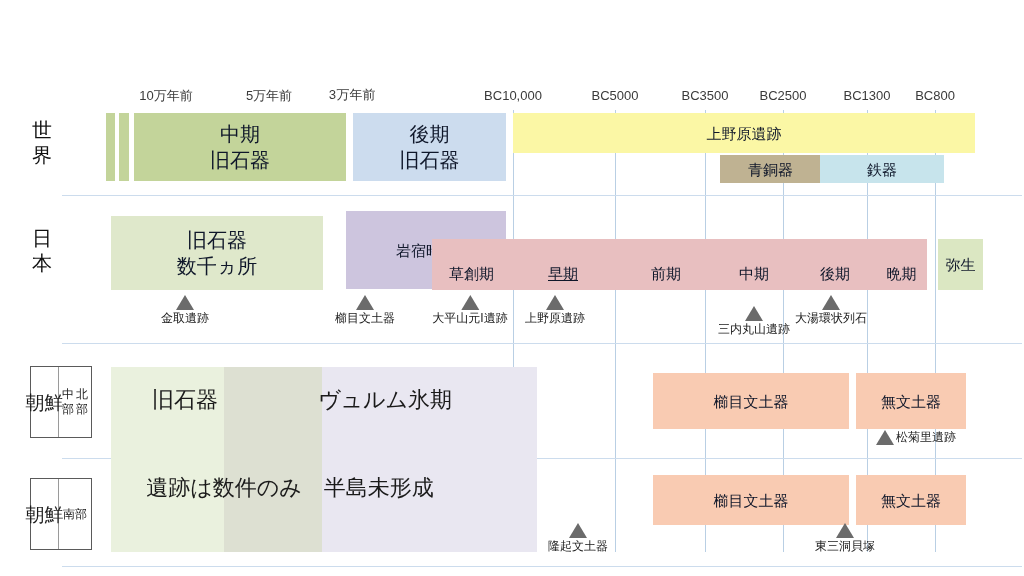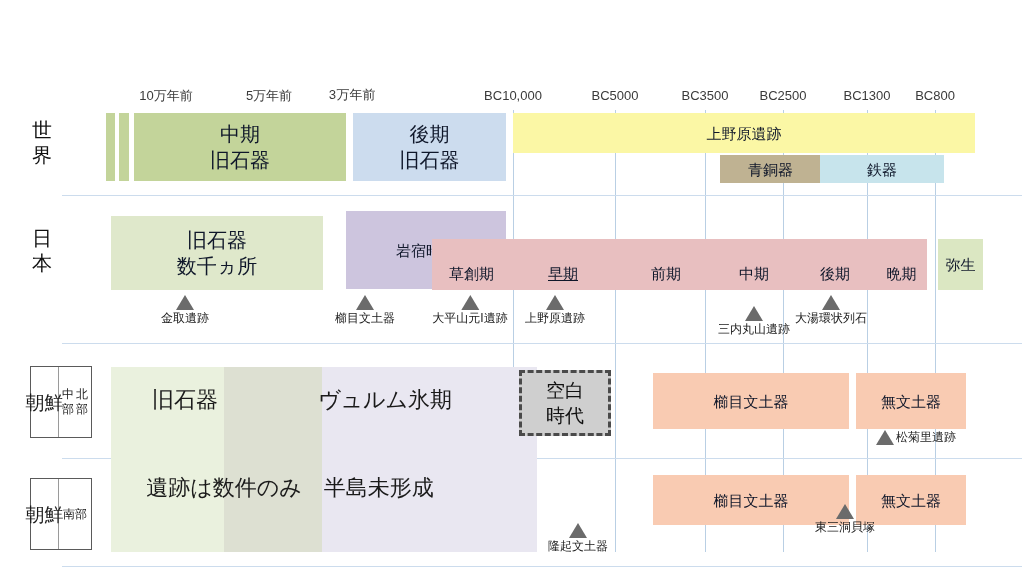--- a/index.html
+++ b/index.html
@@ -268,24 +268,20 @@
     </div>
     <div class="ksub">
       <span>中部</span>
       <span>北部</span>
     </div>
   </div>
   <div id="korea-north-texts">
       <div style="position: absolute; left: 185px; top: 400px; transform: translate(-50%, -50%); font-size: 22px; line-height: 28px; white-space: nowrap; z-index: 3;">旧石器</div>
       <div style="position: absolute; left: 385px; top: 400px; transform: translate(-50%, -50%); font-size: 22px; line-height: 28px; white-space: nowrap; z-index: 3;">ヴュルム氷期</div>
     </div>
-  <div class="dashbox" id="blank-era-box" style="left: 519px; top: 370px; width: 92px; height: 66px; z-index: 5;">
-    <div>空白</div>
-    <div>時代</div>
-  </div>
   <div id="korea-north-bars" style="position: relative; z-index: 4;">
       <div class="bar " style="left: 653px; top: 373px; width: 196px; height: 56px; background: rgb(249, 203, 178);">
         <span>櫛目文土器</span>
       </div>
       <div class="bar " style="left: 856px; top: 373px; width: 110px; height: 56px; background: rgb(249, 203, 178);">
         <span>無文土器</span>
       </div>
     </div>
   <div id="korea-north-markers">
       <div class="marker inline" style="left: 916px; top: 430px; transform: translateX(-50%); z-index: 6;">
@@ -312,19 +308,19 @@
       </div>
       <div class="bar " style="left: 856px; top: 475px; width: 110px; height: 50px; background: rgb(249, 203, 178);">
         <span>無文土器</span>
       </div>
     </div>
   <div id="korea-south-markers">
       <div class="marker" style="left: 578px; top: 523px; transform: translateX(-50%); z-index: 6;">
         <div class="tri"></div>
         <div class="mlabel">隆起文土器</div>
       </div>
-      <div class="marker" style="left: 845px; top: 504px; transform: translateX(-50%); z-index: 6;">
+      <div class="marker" style="left: 845px; top: 523px; transform: translateX(-50%); z-index: 6;">
         <div class="tri"></div>
         <div class="mlabel">東三洞貝塚</div>
       </div>
     </div>
 
 </div>
 
 </body></html>

